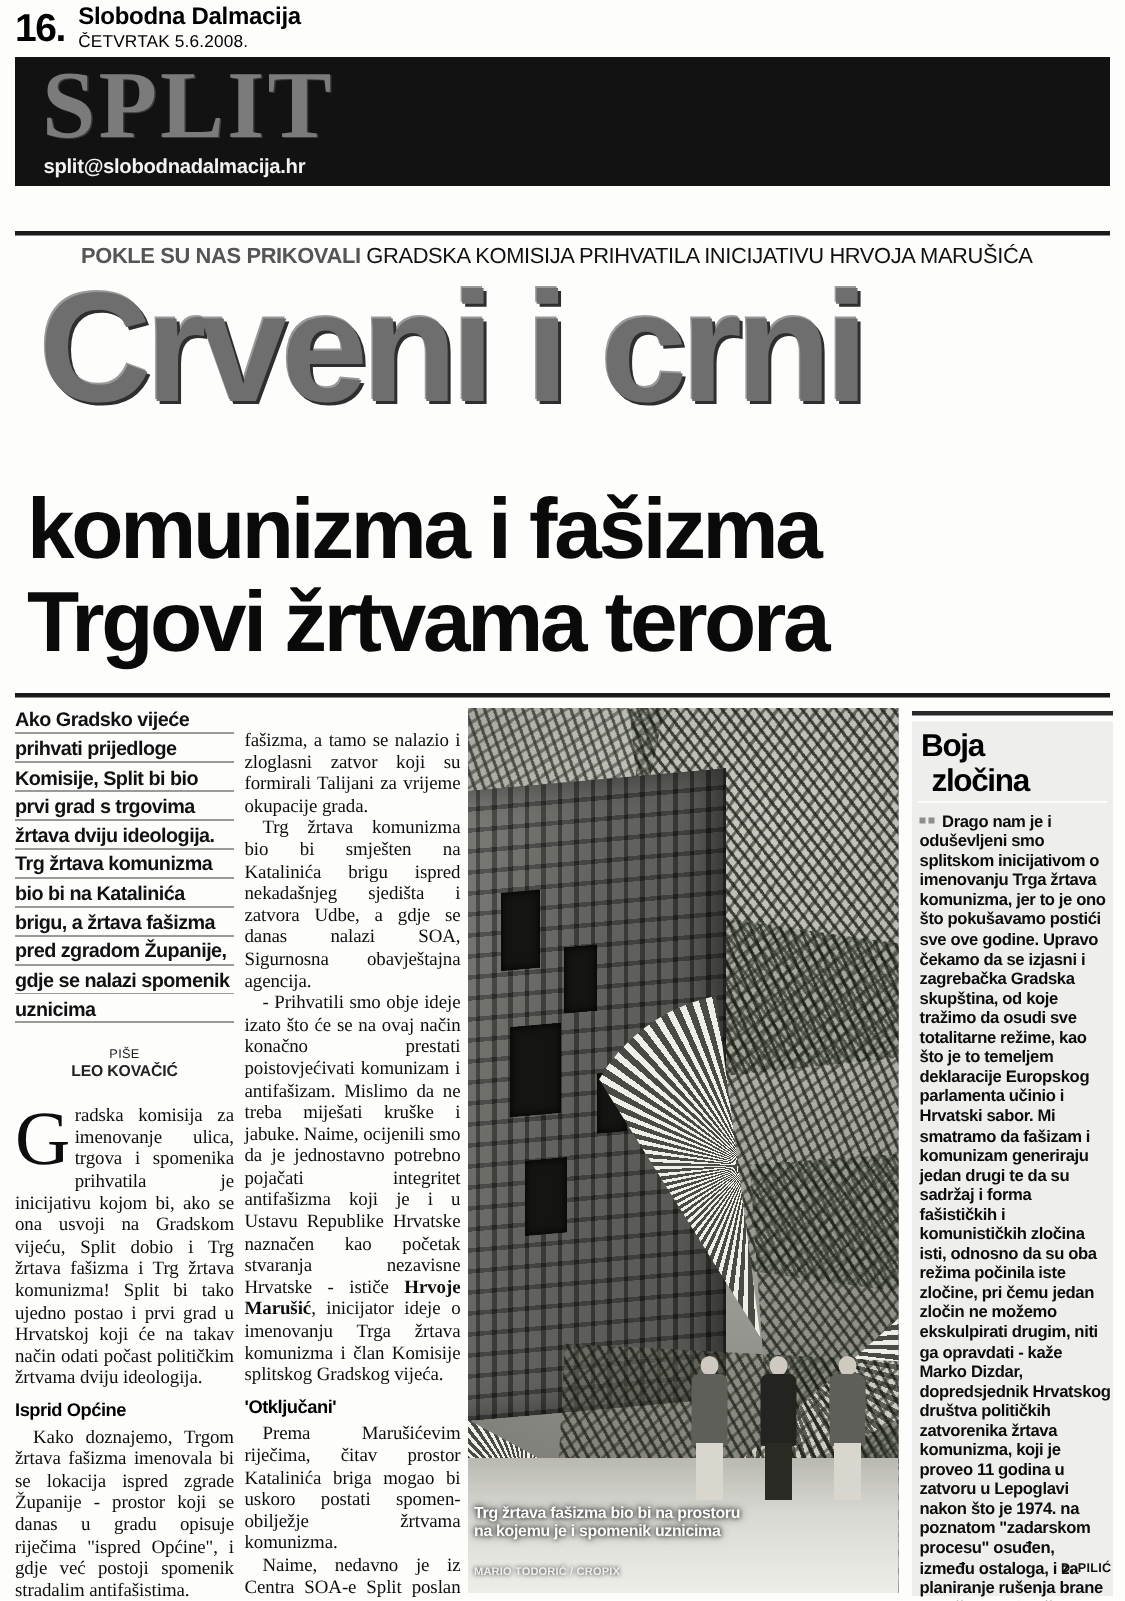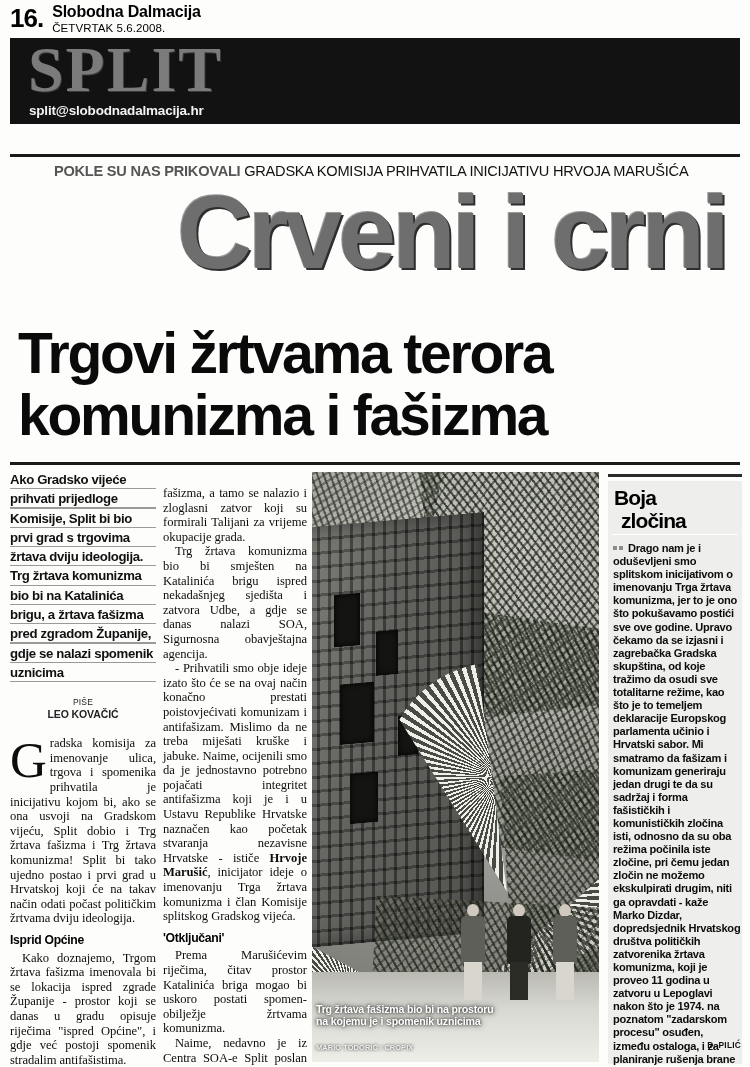--- a/index.html
+++ b/index.html
@@ -103,21 +103,20 @@
     position: absolute;
     left: 26px; top: 180px;
     width: 700px;
     font-family: "Liberation Sans", sans-serif;
     font-weight: bold;
     font-size: 104px;
     line-height: 104px;
     letter-spacing: -4px;
     color: #6e6e6e;
     text-shadow: 2px 2px 0 #2e2e2e, -1px -1px 0 #9a9a9a;
-    text-align: right;
   }
   .headline-sub {
     position: absolute;
     left: 18px; top: 322px;
     width: 712px;
     font-weight: bold;
     font-size: 57px;
     line-height: 62px;
     letter-spacing: -2.2px;
     color: #0a0a0a;
@@ -381,22 +380,22 @@
   </div>
 
   <div class="hrule-thick" style="top:154px;"></div>
   <div class="kicker">
     <span class="k-strong">POKLE SU NAS PRIKOVALI</span>
     <span class="k-rest">GRADSKA KOMISIJA PRIHVATILA INICIJATIVU HRVOJA MARUŠIĆA</span>
   </div>
 
   <div class="headline-main">Crveni i crni</div>
   <div class="headline-sub">
+    <div>komunizma i fašizma</div>
     <div>Trgovi žrtvama terora</div>
-    <div>komunizma i fašizma</div>
   </div>
   <div class="hrule-thick" style="top:462px;"></div>
 
   <div class="col col1">
     <div class="lead">Ako Gradsko vijeće prihvati prijedloge Komisije, Split bi bio prvi grad s trgovima žrtava dviju ideologija. Trg žrtava komunizma bio bi na Katalinića brigu, a žrtava fašizma pred zgradom Županije, gdje se nalazi spomenik uznicima</div>
     <div class="byline">
       <div>PIŠE</div>
       <div class="byline-name">LEO KOVAČIĆ</div>
     </div>
     <div class="body-text">

